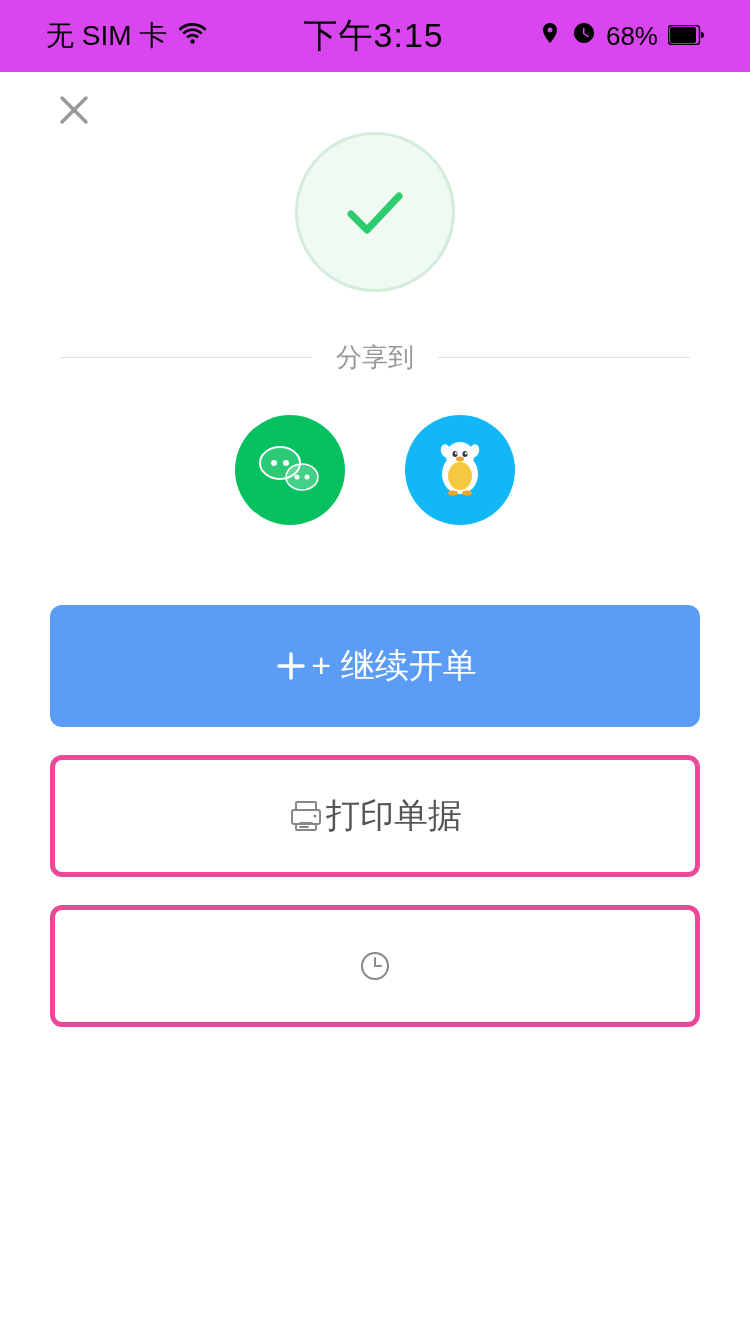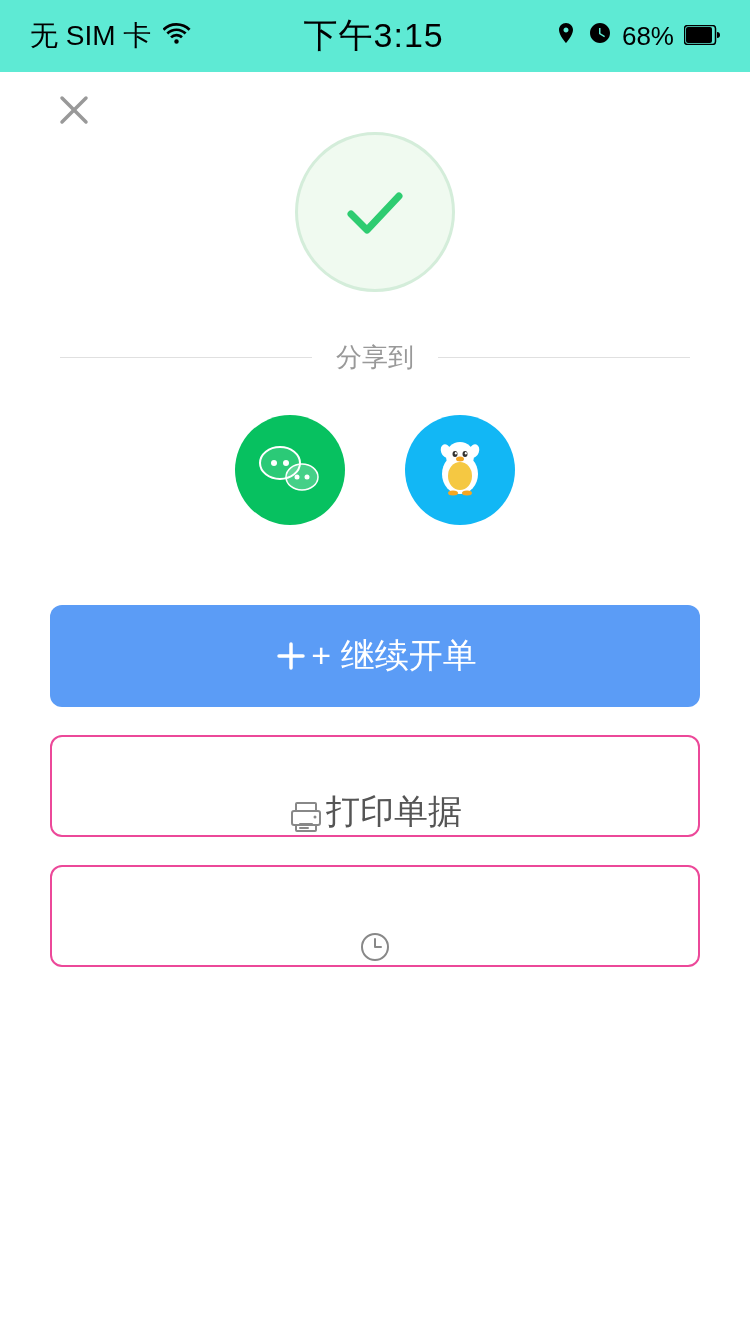--- a/index.html
+++ b/index.html
@@ -11,25 +11,25 @@
       background: #ffffff;
       font-family: -apple-system, "PingFang SC", "Helvetica Neue", sans-serif;
       position: relative;
       overflow-x: hidden;
     }
 
     
     .status-bar {
       width: 100%;
       height: 72px;
-      background: #5eead4;
+      background: #d946ef;
       display: flex;
       align-items: center;
       justify-content: space-between;
-      padding: 0 30px;
+      padding: 0 46px;
     }
 
     .status-left {
       display: flex;
       align-items: center;
       gap: 12px;
       font-size: 28px;
       color: #000;
       font-weight: 500;
     }
@@ -153,43 +153,42 @@
     .action-buttons {
       width: 100%;
       padding: 0 50px;
       display: flex;
       flex-direction: column;
       gap: 28px;
     }
 
     .action-btn {
       width: 100%;
-      height: 102px;
+      height: 122px;
       border-radius: 12px;
       display: flex;
       align-items: center;
       justify-content: center;
       gap: 2px;
       font-size: 34px;
       cursor: pointer;
       border: none;
     }
 
     .action-btn.primary {
       background: #5b9cf6;
       color: #ffffff;
       font-weight: 400;
     }
 
     .action-btn.secondary {
       background: #ffffff;
       color: #555555;
-      border: 2px solid #ec4899;
+      border: 5px solid #ec4899;
       font-weight: 400;
-      align-items: flex-end;
     }
 
     .action-btn svg {
       width: 36px;
       height: 36px;
     }
   </style>
 </head>
 <body>
 

